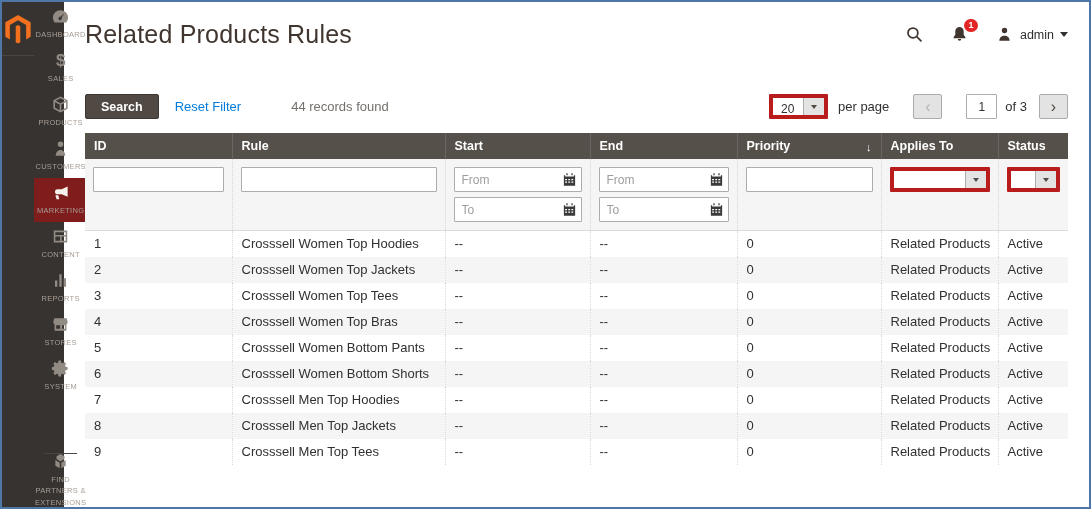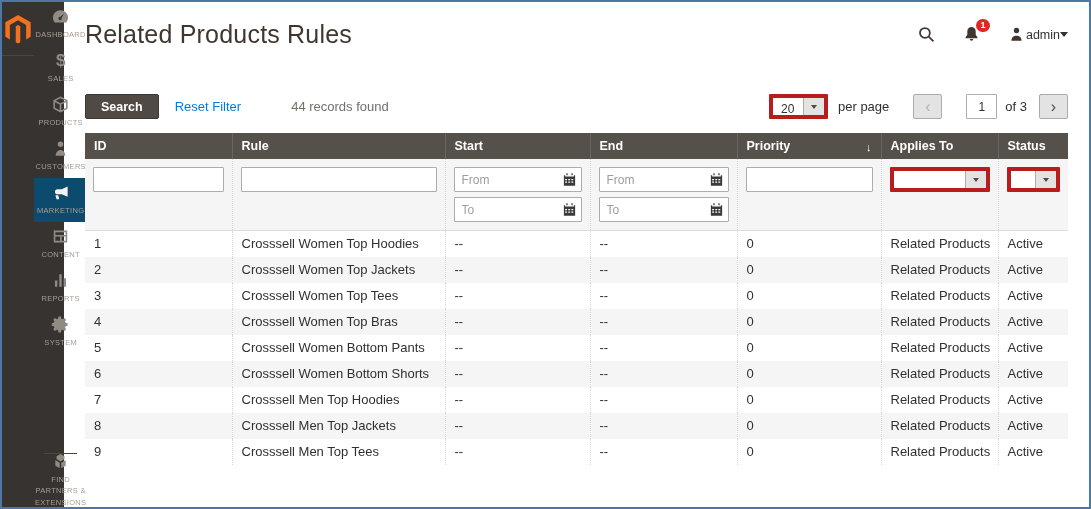--- a/index.html
+++ b/index.html
@@ -5,39 +5,39 @@
   * { margin:0; padding:0; box-sizing:border-box; }
   html,body { width:1091px; height:509px; }
   body { font-family:"Liberation Sans","DejaVu Sans",sans-serif; background:#fff; }
   .page { width:1091px; height:509px; border:2px solid #4e76a6; display:flex; overflow:hidden; background:#fff; }
 
   
   .sidebar { width:62px; min-width:62px; background:#373330; display:flex; flex-direction:row; }
   .logo { height:54px; display:flex; align-items:center; justify-content:center; border-bottom:1px solid #4c4642; cursor:pointer; }
   .logo svg { width:32px; height:32px; fill:#f3701e; }
   .side-item { height:44px; display:flex; flex-direction:column; align-items:center; justify-content:center; gap:3px; cursor:pointer; }
-  .side-item.active { background:#0c4a6e; }
+  .side-item.active { background:#7f1d1d; }
   .s-icon { color:#928b84; width:19px; height:19px; display:flex; align-items:center; justify-content:center; }
   .s-icon svg { width:19px; height:19px; fill:currentColor; }
   .side-item.active .s-icon { color:#f5f1ed; }
   .s-label { font-size:7.5px; color:#a79d95; letter-spacing:.3px; text-align:center; line-height:1.5; padding:0 1px; }
   .dollar { font-size:17px; font-weight:bold; line-height:1; }
   .bottom-item { margin-top:auto; position:relative; height:54px; }
   .bottom-item::before { content:""; position:absolute; top:0; left:10px; right:10px; border-top:1px solid #4c4642; }
 
   
   .main { flex:1; display:flex; flex-direction:column; overflow:hidden; }
 
   .topbar { height:65px; display:flex; align-items:center; padding:0 21px; }
   .page-title { font-size:25px; font-weight:400; color:#41362f; letter-spacing:.2px; }
   .top-actions { margin-left:auto; display:flex; align-items:center; gap:26px; }
   .icon-btn { color:#41362f; cursor:pointer; display:flex; align-items:center; position:relative; }
   .icon-btn svg { width:19px; height:19px; }
   .badge { position:absolute; top:-6px; right:-9px; background:#e22626; color:#fff; font-size:9px; font-weight:bold; line-height:1; padding:2px 4.5px; border-radius:8px; }
-  .admin-wrap { display:flex; align-items:center; cursor:pointer; }
+  .admin-wrap { display:flex; align-items:center; gap:6px; cursor:pointer; }
   .admin-name { font-size:12.5px; color:#303030; }
   .caret-dn { width:0; height:0; border-left:4px solid transparent; border-right:4px solid transparent; border-top:5px solid #303030; }
 
   .panel { margin:0 21px; height:57px; background:#f8f8f8; position:relative; }
   .btn-primary { position:absolute; right:10px; top:13px; background:#eb5202; border:none; color:#fff; font-family:inherit; font-size:13.5px; font-weight:600; padding:9px 17px; cursor:pointer; }
 
   .grid-toolbar { margin:27px 21px 14px; display:flex; align-items:center; }
   .btn-search { background:#514943; color:#fff; border:1px solid #3e3731; border-radius:2px; font-family:inherit; font-size:12.5px; font-weight:bold; padding:5px 15px; height:25px; cursor:pointer; }
   .link { color:#007bdb; font-size:13px; text-decoration:none; margin-left:16px; cursor:pointer; }
   .records { font-size:13px; color:#74706a; margin-left:50px; }
@@ -137,20 +137,28 @@
       <span class="s-icon">
             <svg viewBox="0 0 24 24">
               <path d="M5 12h3v8H5v-8zm5.5-8h3v16h-3V4zM16 9h3v11h-3V9z"></path>
             </svg>
           </span>
       <span class="s-label">REPORTS</span>
     </div>
         <div class="side-item">
       <span class="s-icon">
             <svg viewBox="0 0 24 24">
+              <path d="M4.2 4h15.6l1.2 4.6a3.3 3.3 0 0 1-1.5 3.5V20h-15v-7.9A3.3 3.3 0 0 1 3 8.6L4.2 4zm2.3 9v4.5h5V13h-5zm7.5 0v4.5h3.5V13H14z"></path>
+            </svg>
+          </span>
+      <span class="s-label">STORES</span>
+    </div>
+        <div class="side-item">
+      <span class="s-icon">
+            <svg viewBox="0 0 24 24">
               <path d="M12 9a3 3 0 1 0 0 6 3 3 0 0 0 0-6zm9 4.5v-3l-2.6-.6a6.6 6.6 0 0 0-.7-1.6l1.4-2.2-2.2-2.2-2.2 1.4a6.6 6.6 0 0 0-1.6-.7L12.5 2h-3l-.6 2.6a6.6 6.6 0 0 0-1.6.7L5.1 3.9 2.9 6.1l1.4 2.2a6.6 6.6 0 0 0-.7 1.6L1 10.5v3l2.6.6c.2.6.4 1.1.7 1.6l-1.4 2.2 2.2 2.2 2.2-1.4c.5.3 1 .5 1.6.7l.6 2.6h3l.6-2.6a6.6 6.6 0 0 0 1.6-.7l2.2 1.4 2.2-2.2-1.4-2.2c.3-.5.5-1 .7-1.6l2.6-.6z"></path>
             </svg>
           </span>
       <span class="s-label">SYSTEM</span>
     </div>
         <div class="side-item bottom-item">
       <span class="s-icon">
             <svg viewBox="0 0 24 24">
               <path d="m12 2.5 5 2.9v3.4L12 12 7 8.8V5.4l5-2.9zM5.5 10.2l5.5 3.4v6.9l-5.5-3.2v-7.1zm13 0v7.1L13 20.5v-6.9l5.5-3.4z"></path>
             </svg>

